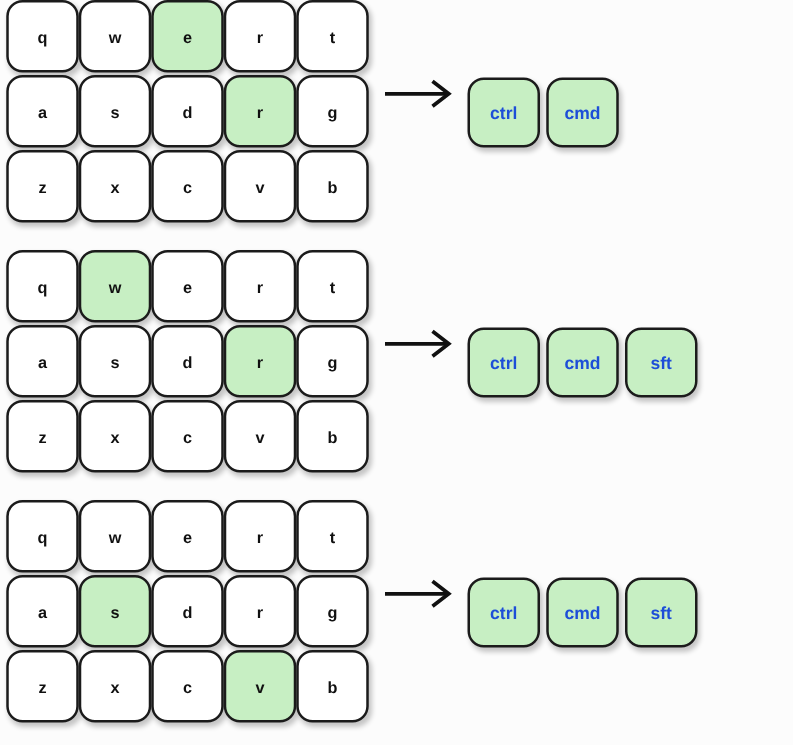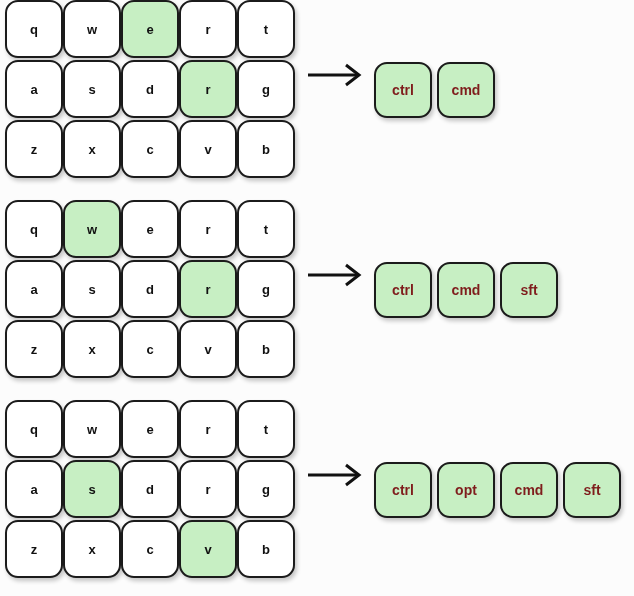--- a/index.html
+++ b/index.html
@@ -97,21 +97,21 @@
     height: 56px;
     box-sizing: border-box;
     border: 2px solid #1b1b1b;
     border-radius: 13px;
     background: #c7efc3;
     display: flex;
     align-items: center;
     justify-content: center;
     font-size: 14px;
     font-weight: bold;
-    color: #7f1d1d;
+    color: #1d4ed8;
     box-shadow: 2px 3px 4px rgba(0,0,0,0.22);
     margin-right: 5px;
   }
   .mod-key:last-child { margin-right: 0; }
 </style>
 </head>
 <body>
 
 <div id="diagram">
     <div class="mapping-row row-0">
@@ -210,18 +210,17 @@
         </div>
       </div>
       <div class="arrow-wrap">
         <svg width="58" height="26" viewBox="0 0 58 26" class="arrow-svg">
           <line x1="1" y1="13" x2="50" y2="13" stroke="#111111" stroke-width="3"></line>
           <polyline points="39,3 52,13 39,23" fill="none" stroke="#111111" stroke-width="3" stroke-linecap="butt" stroke-linejoin="miter"></polyline>
         </svg>
       </div>
       <div class="modifier-group">
         <div class="mod-key">ctrl</div>
-        <div class="mod-key">opt</div>
         <div class="mod-key">cmd</div>
         <div class="mod-key">sft</div>
       </div>
     </div>
   </div>
 
 </body></html>

